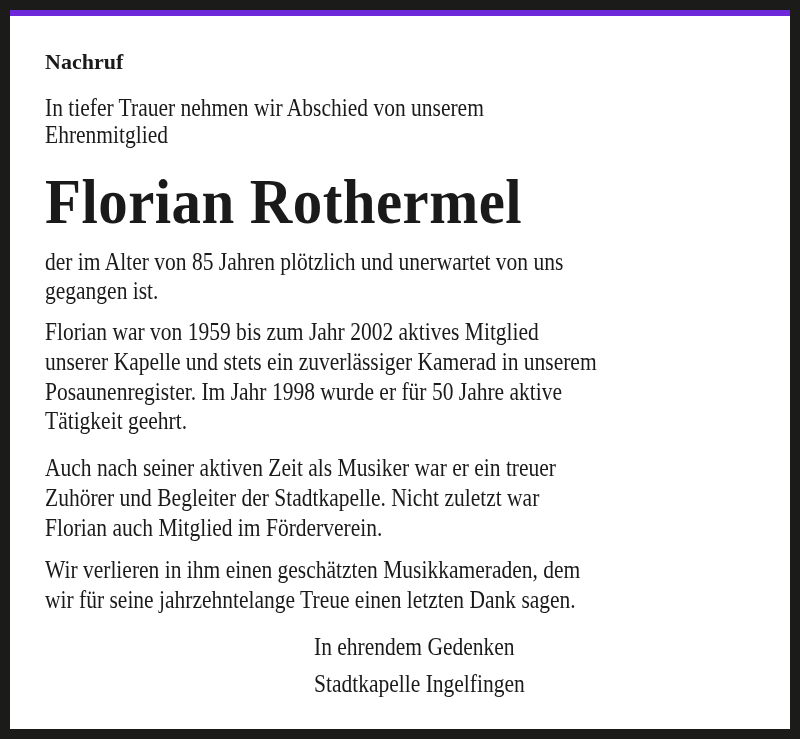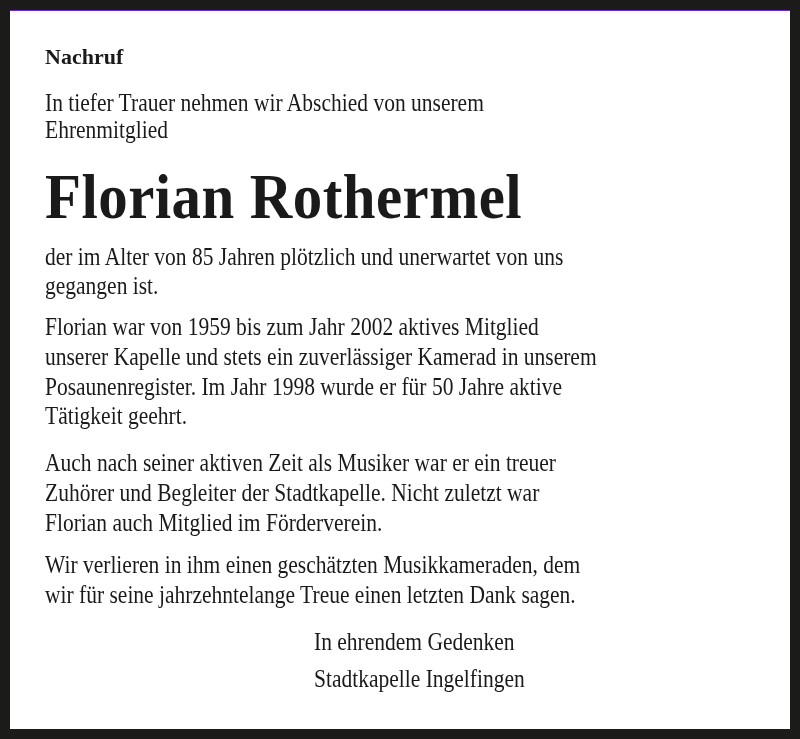--- a/index.html
+++ b/index.html
@@ -1,17 +1,17 @@
 <!DOCTYPE html>
 <html><head>
 <meta charset="utf-8">
 <style>
   html, body { margin:0; padding:0; }
   body { width:800px; height:739px; background:#1b1b1a; position:relative; overflow:hidden; }
-  .panel { position:absolute; left:10px; top:10px; width:780px; height:719px; background:#ffffff; border-top:1px solid #6d28d9; box-sizing:border-box; }
+  .panel { position:absolute; left:10px; top:10px; width:780px; height:719px; background:#ffffff; border-top:6px solid #6d28d9; box-sizing:border-box; }
   .line { position:absolute; left:35px; white-space:nowrap; color:#1a1a1a; font-family:"Liberation Serif", serif; transform-origin:0 0; }
   .heading { font-weight:bold; font-size:22px; top:33px; }
   .body { font-size:25px; transform:scaleX(0.86); }
   .name { font-weight:bold; font-size:64px; top:149px; transform:scaleX(0.92); letter-spacing:0.5px; }
   .sig { left:304px; }
 </style>
 </head>
 <body>
 
 <div class="panel">

